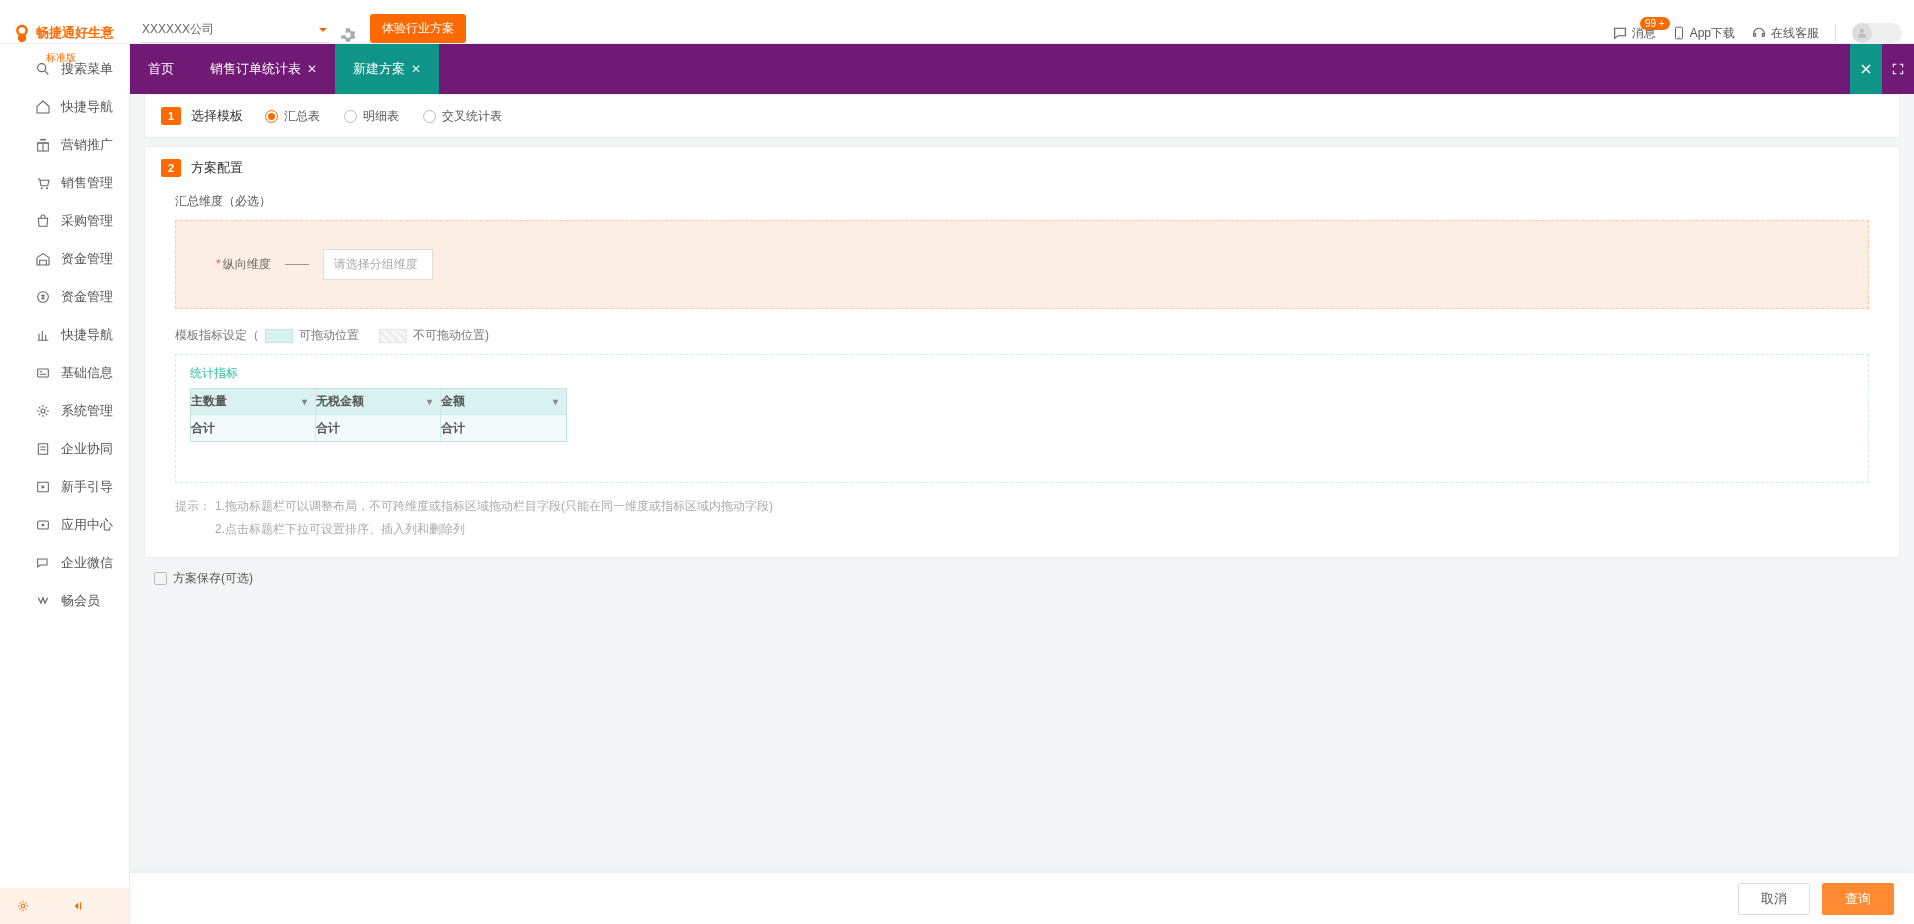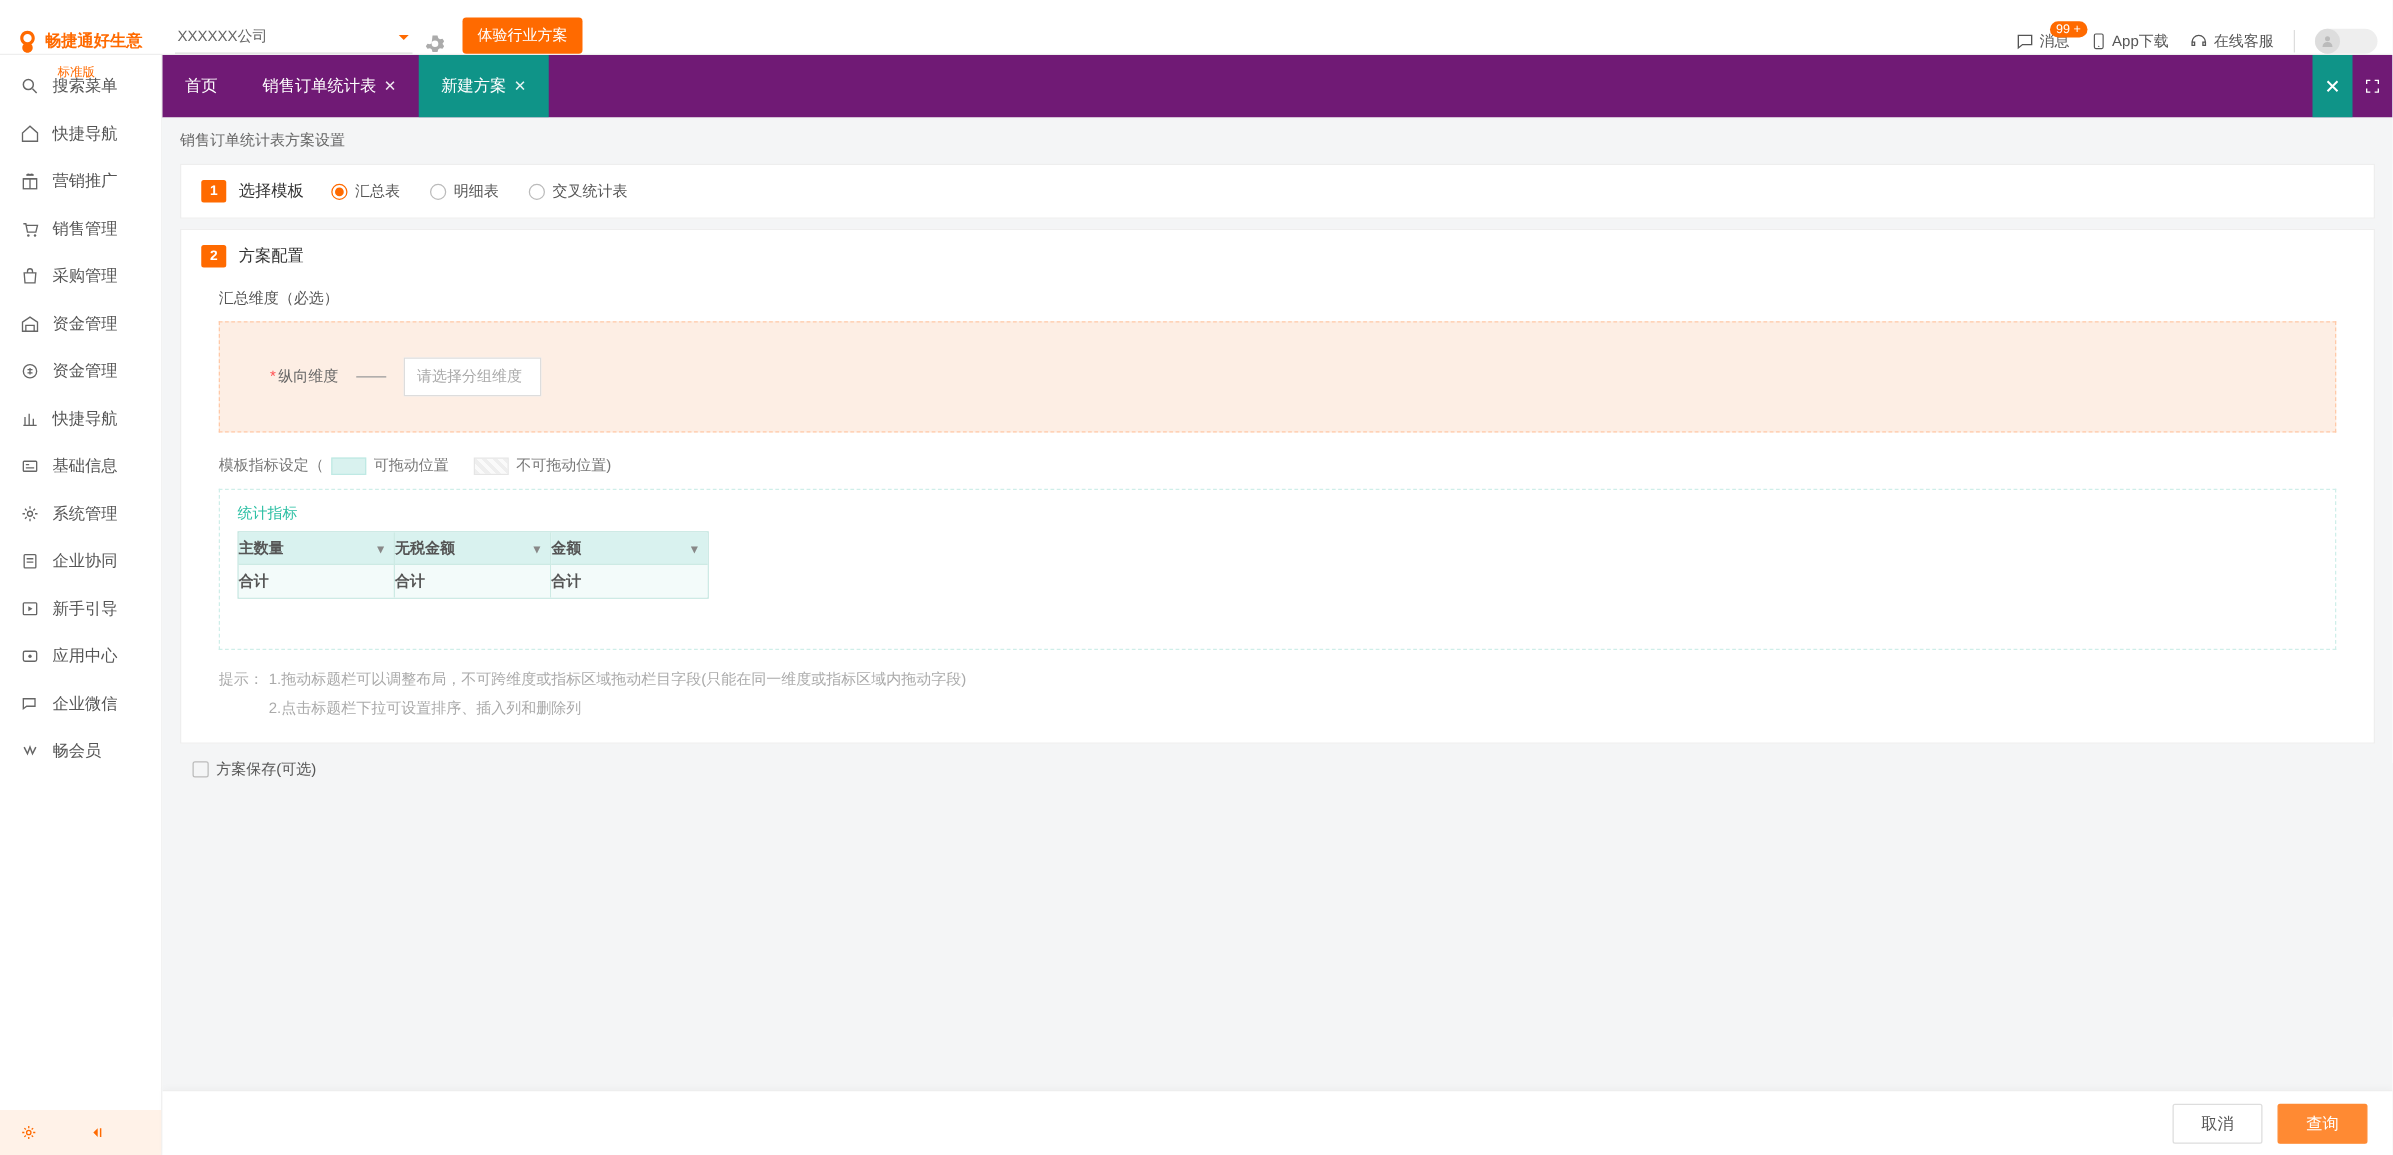--- a/index.html
+++ b/index.html
@@ -19,21 +19,21 @@
 .header-right { margin-left: auto; display: flex; align-items: center; gap: 16px; color: #555; margin-top: 36px; }
 .hr-item { display: flex; align-items: center; gap: 4px; cursor: pointer; position: relative; }
 .badge99 { position: absolute; top: -8px; right: -14px; background: #ff6a00; color: #fff; font-size: 10px; padding: 1px 5px; border-radius: 8px; }
 .divider-v { width: 1px; height: 18px; background: #ddd; }
 .avatar-pill { width:50px; height:20px; background:#eee; border-radius:10px; display:flex; align-items:center; }
 .avatar-pill .dot{ width:20px; height:20px; border-radius:50%; background:#ddd; display:flex;align-items:center;justify-content:center;color:#bbb;}
 
 
 .body { flex: 1; display: flex; min-height: 0; }
 .sidebar { width: 130px; background: #fff; border-right: 1px solid #eee; display: flex; flex-direction: column; }
-.side-list { flex: 1; padding-top: 6px; }
+.side-list { flex: 1; padding-top: 6px; padding-left: 19px; }
 .side-item { display: flex; align-items: center; gap: 10px; padding: 10px 16px; color: #555; cursor: pointer; font-size: 13px; }
 .side-item .ic { width: 16px; height: 16px; color: #666; flex-shrink: 0; }
 .side-footer { height: 36px; background: #fff2e8; display: flex; align-items: center; padding: 0 16px; gap: 40px; color: #ff6a00; }
 
 
 .main { flex: 1; display: flex; flex-direction: column; min-width: 0; background: #f4f5f6; }
 .tabs { height: 50px; background: #701a75; display: flex; align-items: stretch; }
 .tab { display: flex; align-items: center; padding: 0 18px; color: #fff; font-size: 13px; cursor: pointer; gap: 6px; }
 .tab.active { background: #0f9488; }
 .tab .x { font-size: 12px; opacity: .9; }
@@ -322,21 +322,20 @@
               </svg>
             </div>
           <div class="tab-icon-btn">
               <svg width="14" height="14" viewBox="0 0 24 24">
                 <path fill="none" stroke="currentColor" stroke-width="1.8" d="M4 9V4h5M20 9V4h-5M4 15v5h5M20 15v5h-5"></path>
               </svg>
             </div>
         </div>
       </div>
 
-      <div class="page-title-bar">销售订单统计表方案设置</div>
 
       <div class="content">
 
         <div class="panel">
           <div class="step-row">
             <span class="step-badge">1</span>
             <span class="step-title">选择模板</span>
             <div class="radio-group">
               <label class="radio sel">
                   <span class="circ"></span>

